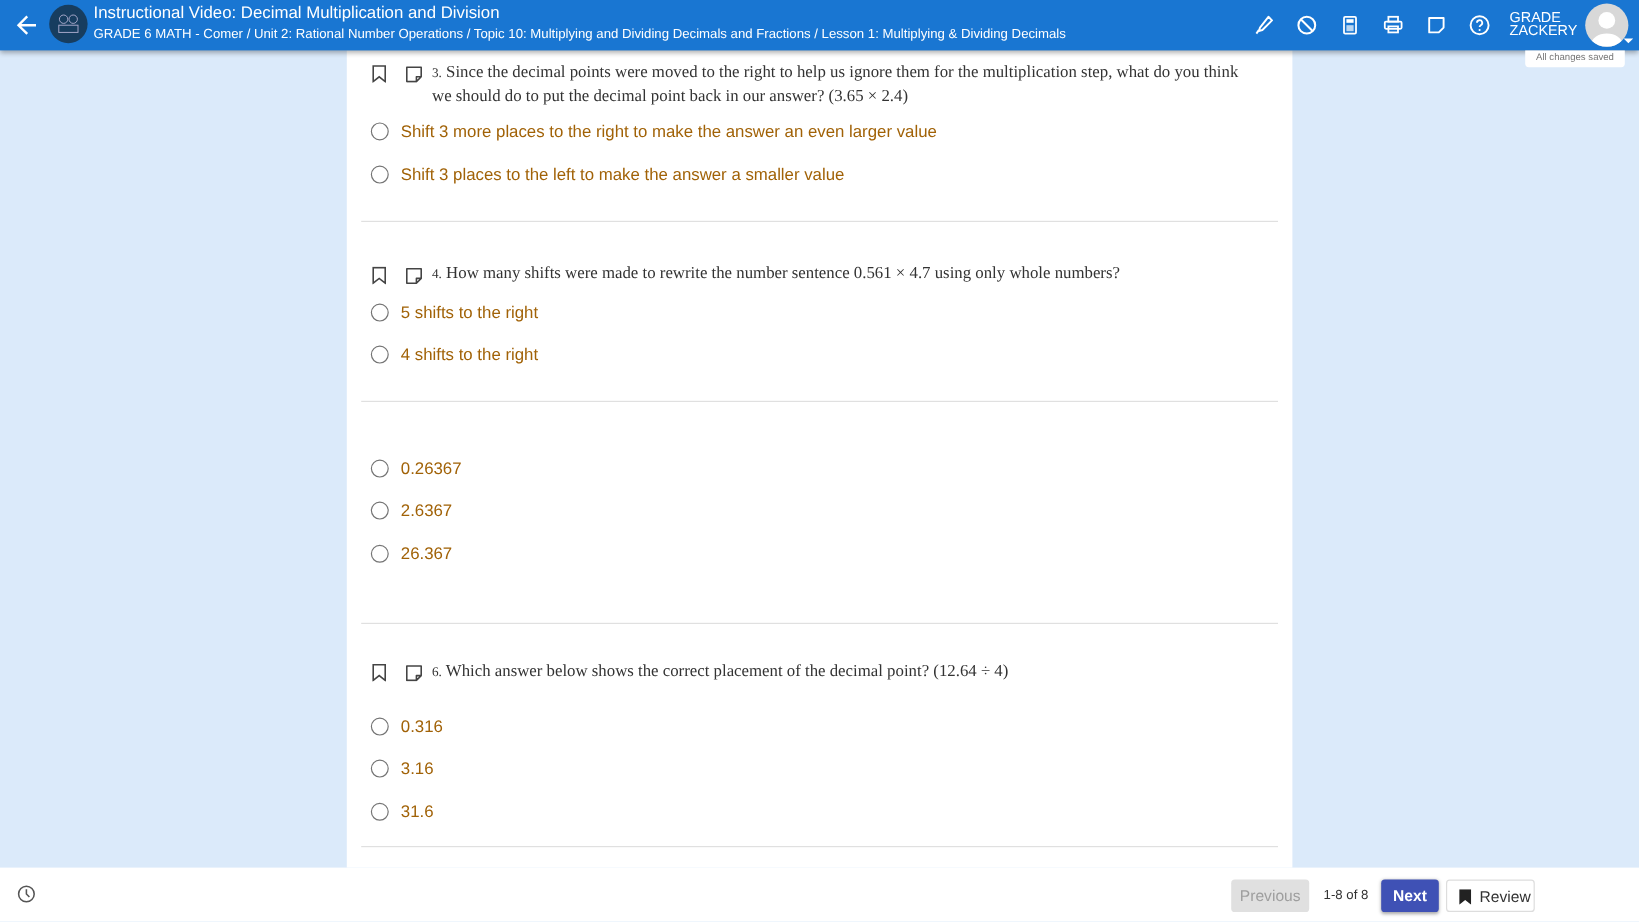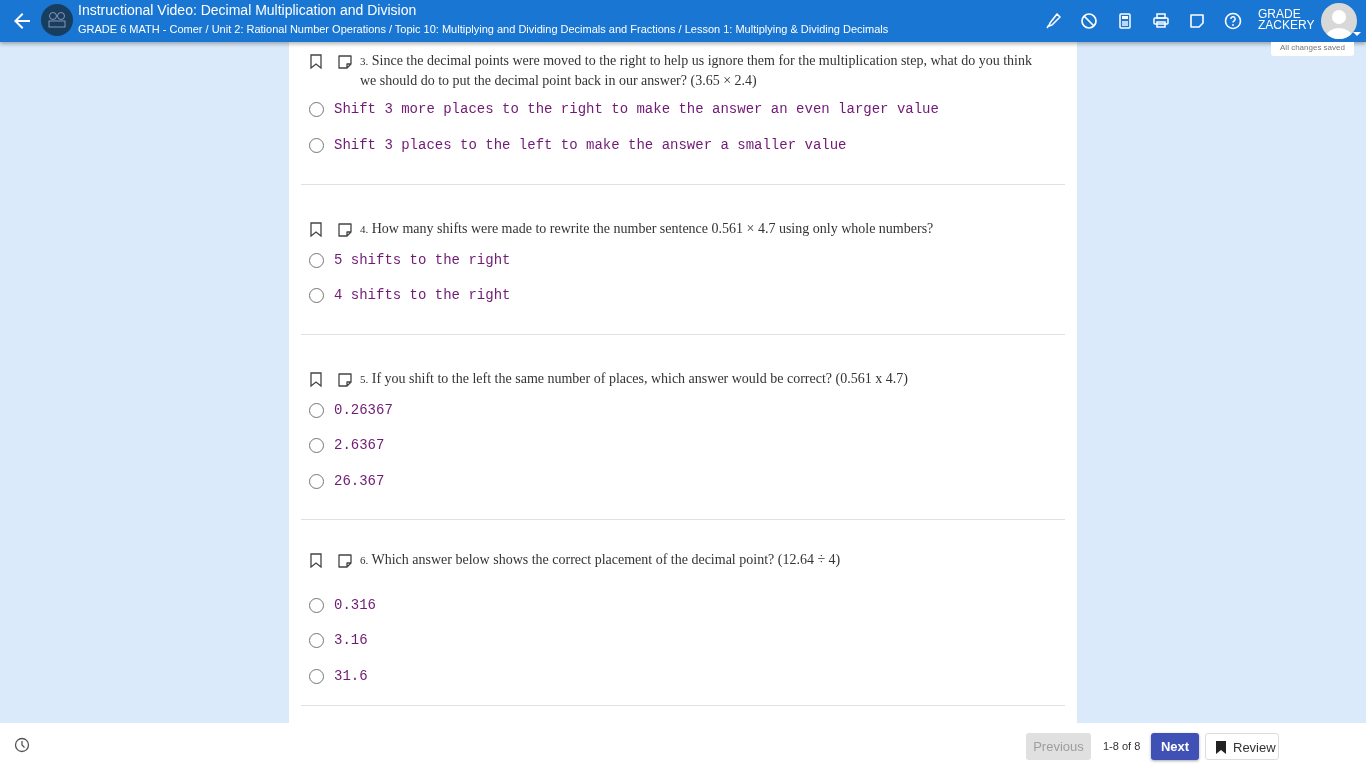--- a/index.html
+++ b/index.html
@@ -19,21 +19,21 @@
 
     .content { position: absolute; left: 289px; top: 42px; width: 788px; height: 681px; background: #fff; overflow: hidden; }
     .question { position: absolute; left: 12px; width: 764px; }
     .q-head { position: relative; height: 20px; }
     .bookmark-icon { position: absolute; left: 9px; top: 3px; width: 12px; height: 15px; cursor: pointer; }
     .note-icon { position: absolute; left: 37px; top: 4px; width: 14px; height: 14px; cursor: pointer; }
     .q-text { position: absolute; left: 59px; top: 0; width: 690px; font-family: "Liberation Serif", serif; font-size: 14px; line-height: 19px; color: #333; }
     .q-num { font-size: 11px; }
     .option { position: relative; height: 20px; cursor: pointer; }
     .radio { position: absolute; left: 8px; top: 2px; width: 15px; height: 15px; border: 1.3px solid #757575; border-radius: 50%; background: #fff; }
-    .opt-text { position: absolute; left: 33px; top: 1px; font-family: Liberation Mono, monospace; font-size: 14px; color: #701a75; white-space: nowrap; }
+    .opt-text { position: absolute; left: 33px; top: 1px; font-family: Liberation Sans, sans-serif; font-size: 14px; color: #a16207; white-space: nowrap; }
     .divider { position: absolute; left: 12px; width: 764px; height: 1px; background: #e0e0e0; }
 
     .footer { position: absolute; left: 0; top: 723px; width: 1366px; height: 45px; background: #fff; }
     .history-icon { position: absolute; left: 14px; top: 14px; width: 16px; height: 16px; cursor: pointer; }
     .btn { position: absolute; top: 10px; height: 27px; border-radius: 3px; font-size: 13px; line-height: 27px; text-align: center; cursor: pointer; }
     .btn-prev { left: 1026px; width: 65px; background: #e0e0e0; color: #9e9e9e; }
     .page-count { position: absolute; left: 1103px; top: 10px; line-height: 27px; font-size: 11px; color: #333; }
     .btn-next { left: 1151px; width: 48px; background: #3f51b5; color: #fff; font-weight: bold; box-shadow: 0 1px 3px rgba(0,0,0,0.35); }
     .btn-review { left: 1205px; width: 74px; background: #fff; border: 1px solid #ddd; color: #333; padding-left: 26px; }
     .btn-review svg { position: absolute; left: 10px; top: 7px; }
@@ -135,29 +135,20 @@
         <div class="opt-text">5 shifts to the right</div>
       </div>
     <div class="option" style="margin-top:15px">
         <div class="radio"></div>
         <div class="opt-text">4 shifts to the right</div>
       </div>
   </div>
   <div class="divider" style="top:292px"></div>
 
   <div class="question" style="top:327px">
-    <div class="q-head">
-      <svg class="bookmark-icon" viewBox="0 0 12 15">
-          <path d="M1 1h10v13l-5-4-5 4z" fill="none" stroke="#444" stroke-width="1.3"></path>
-        </svg>
-      <svg class="note-icon" viewBox="0 0 14 14">
-          <path d="M1 1h12v8l-4 4H1z M9 13v-4h4" fill="none" stroke="#444" stroke-width="1.3" stroke-linejoin="round"></path>
-        </svg>
-      <div class="q-text"><span class="q-num">5.</span> <span>If you shift to the left the same number of places, which answer would be correct? (0.561 x 4.7)</span></div>
-    </div>
     <div class="option" style="margin-top:12px">
         <div class="radio"></div>
         <div class="opt-text">0.26367</div>
       </div>
     <div class="option" style="margin-top:15px">
         <div class="radio"></div>
         <div class="opt-text">2.6367</div>
       </div>
     <div class="option" style="margin-top:16px">
         <div class="radio"></div>

